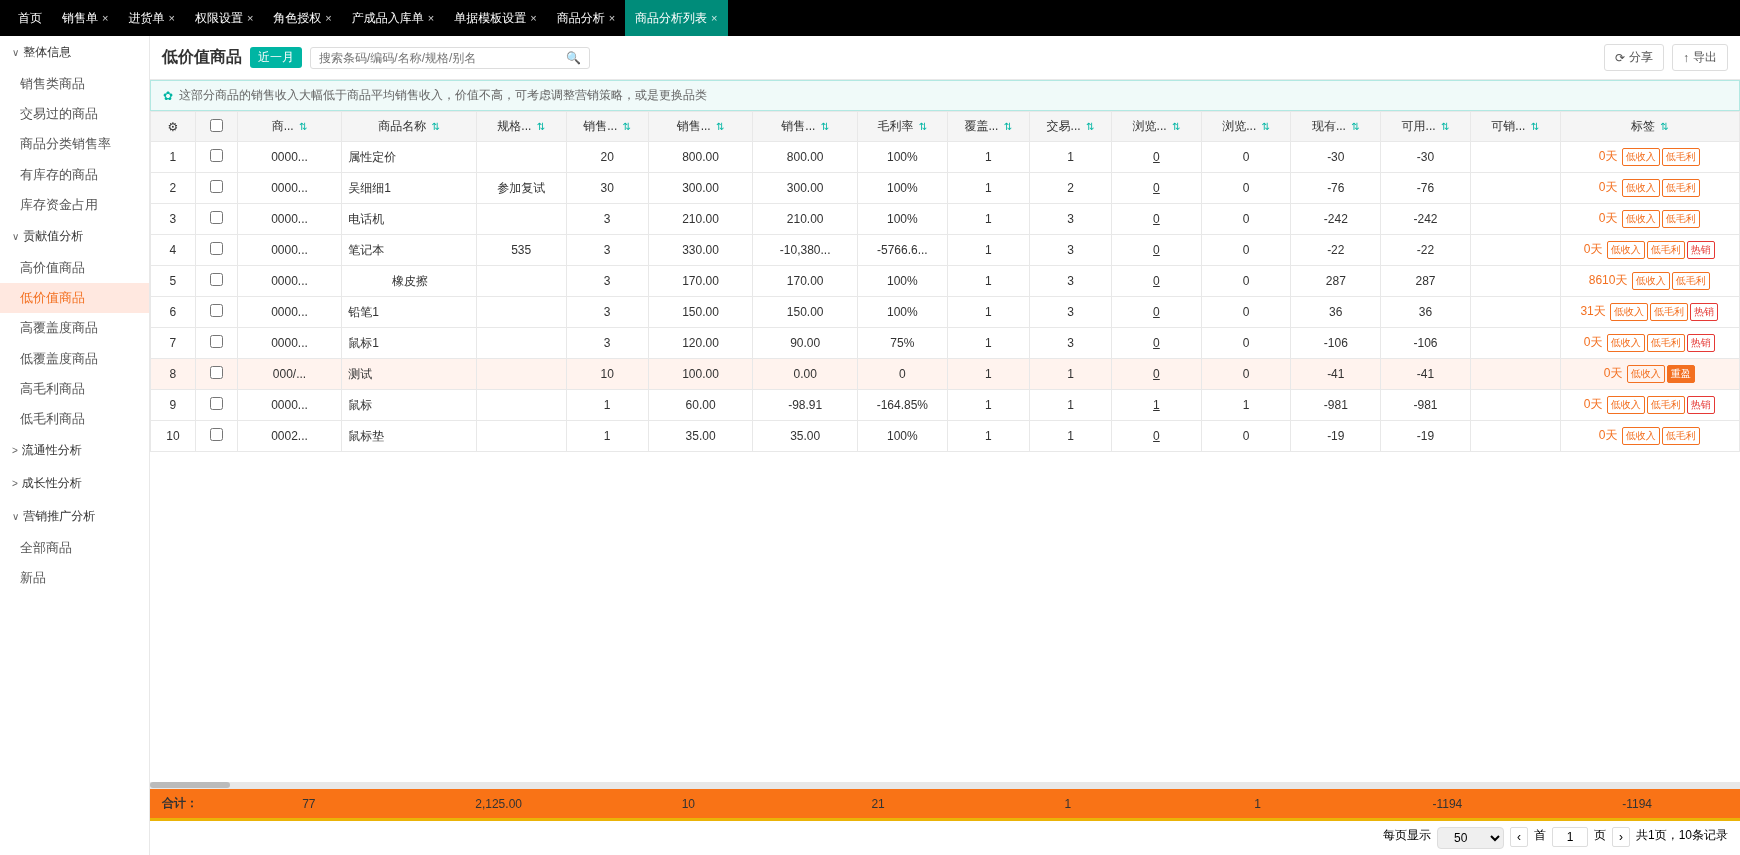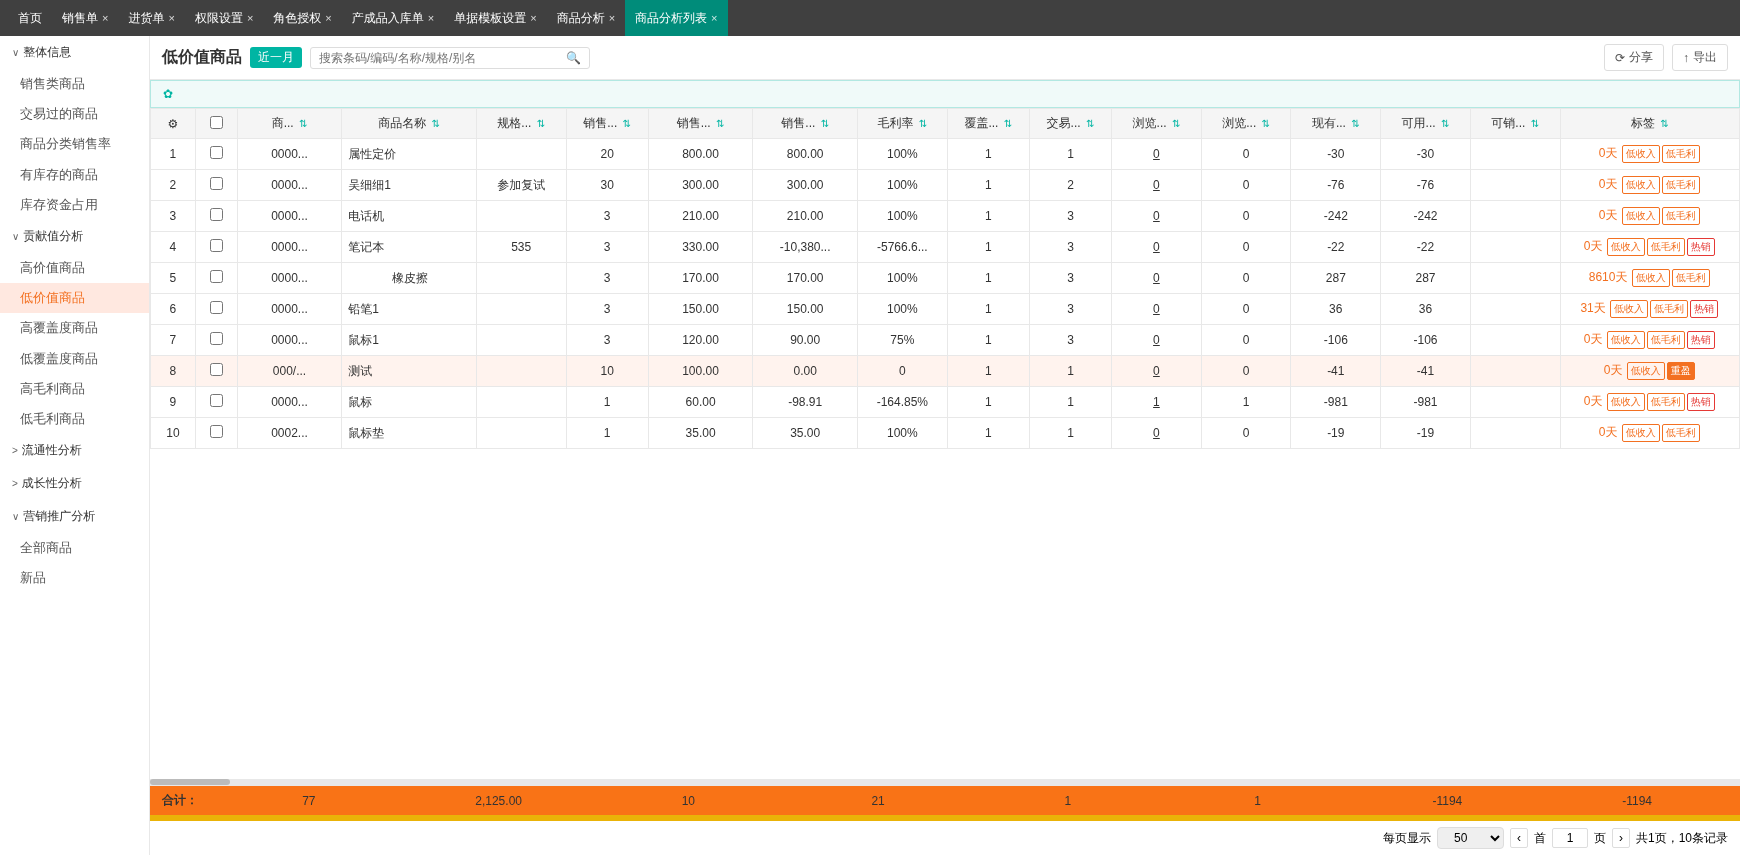--- a/index.html
+++ b/index.html
@@ -1,20 +1,20 @@
 <!DOCTYPE html>
 <html><head>
   <meta charset="utf-8">
   <style>
     * { box-sizing: border-box; margin: 0; padding: 0; font-family: 'Microsoft YaHei', Arial, sans-serif; font-size: 12px; }
     body { background: #f5f5f5; overflow: hidden; }
 
     
     .top-nav {
-      background: #404040;
+      background: #000000;
       display: flex;
       align-items: center;
       height: 36px;
       padding: 0 8px;
       color: white;
     }
     .top-nav .nav-item {
       padding: 0 10px;
       height: 36px;
       display: flex;
@@ -200,24 +200,24 @@
     .summary-label { font-weight: bold; margin-right: 20px; }
     .summary-values { display: flex; gap: 8px; flex: 1; }
     .s-cell {
       text-align: center;
       flex: 1;
     }
 
     
     .pagination-bar {
       display: flex;
-      align-items: center;
+      align-items: flex-start;
       justify-content: flex-end;
       padding: 6px 12px;
-      border-top: 6px solid #eab308;
+      border-top: 3px solid #eab308;
       gap: 6px;
       background: white;
     }
     .pagination-bar select {
       border: 1px solid #ddd;
       padding: 2px 12px;
       border-radius: 4px;
     }
     .pag-btn {
       border: 1px solid #ddd;
@@ -352,20 +352,21 @@
         </button>
         <button class="action-btn">
           <span>↑</span>
           <span>导出</span>
         </button>
       </div>
     </div>
 
     <div class="alert-bar">
       <span class="alert-icon">✿</span>
+      <span>这部分商品的销售收入大幅低于商品平均销售收入，价值不高，可考虑调整营销策略，或是更换品类</span>
     </div>
 
     <div class="table-wrapper">
       <table>
         <thead>
           <tr>
             <th style="width:30px">⚙</th>
             <th style="width:28px"><input type="checkbox" style=""></th>
             <th style="width:70px">商... <span class="sort-icon">⇅</span></th>
             <th style="width:90px">商品名称 <span class="sort-icon">⇅</span></th>

